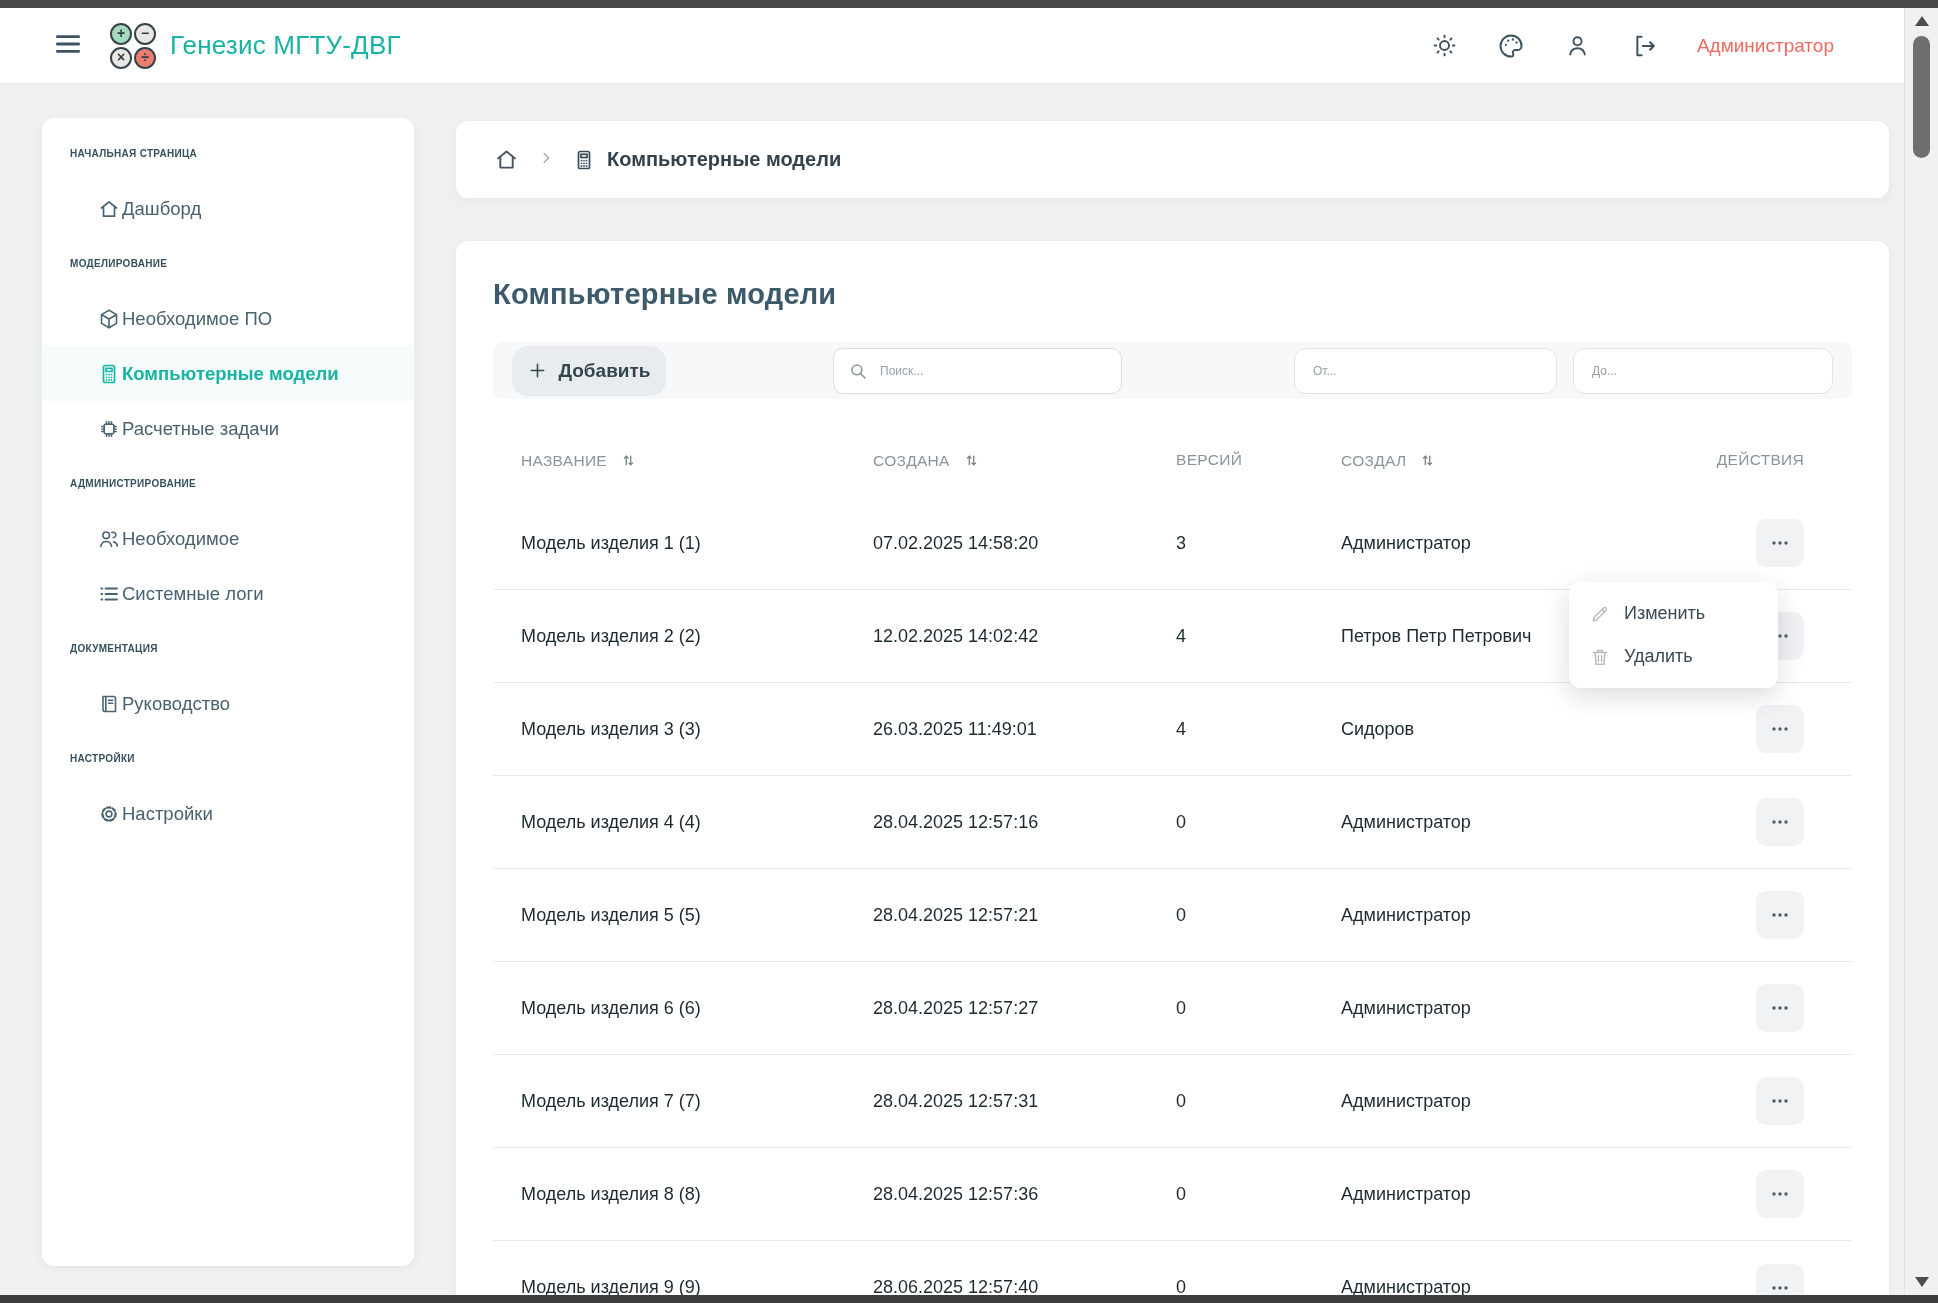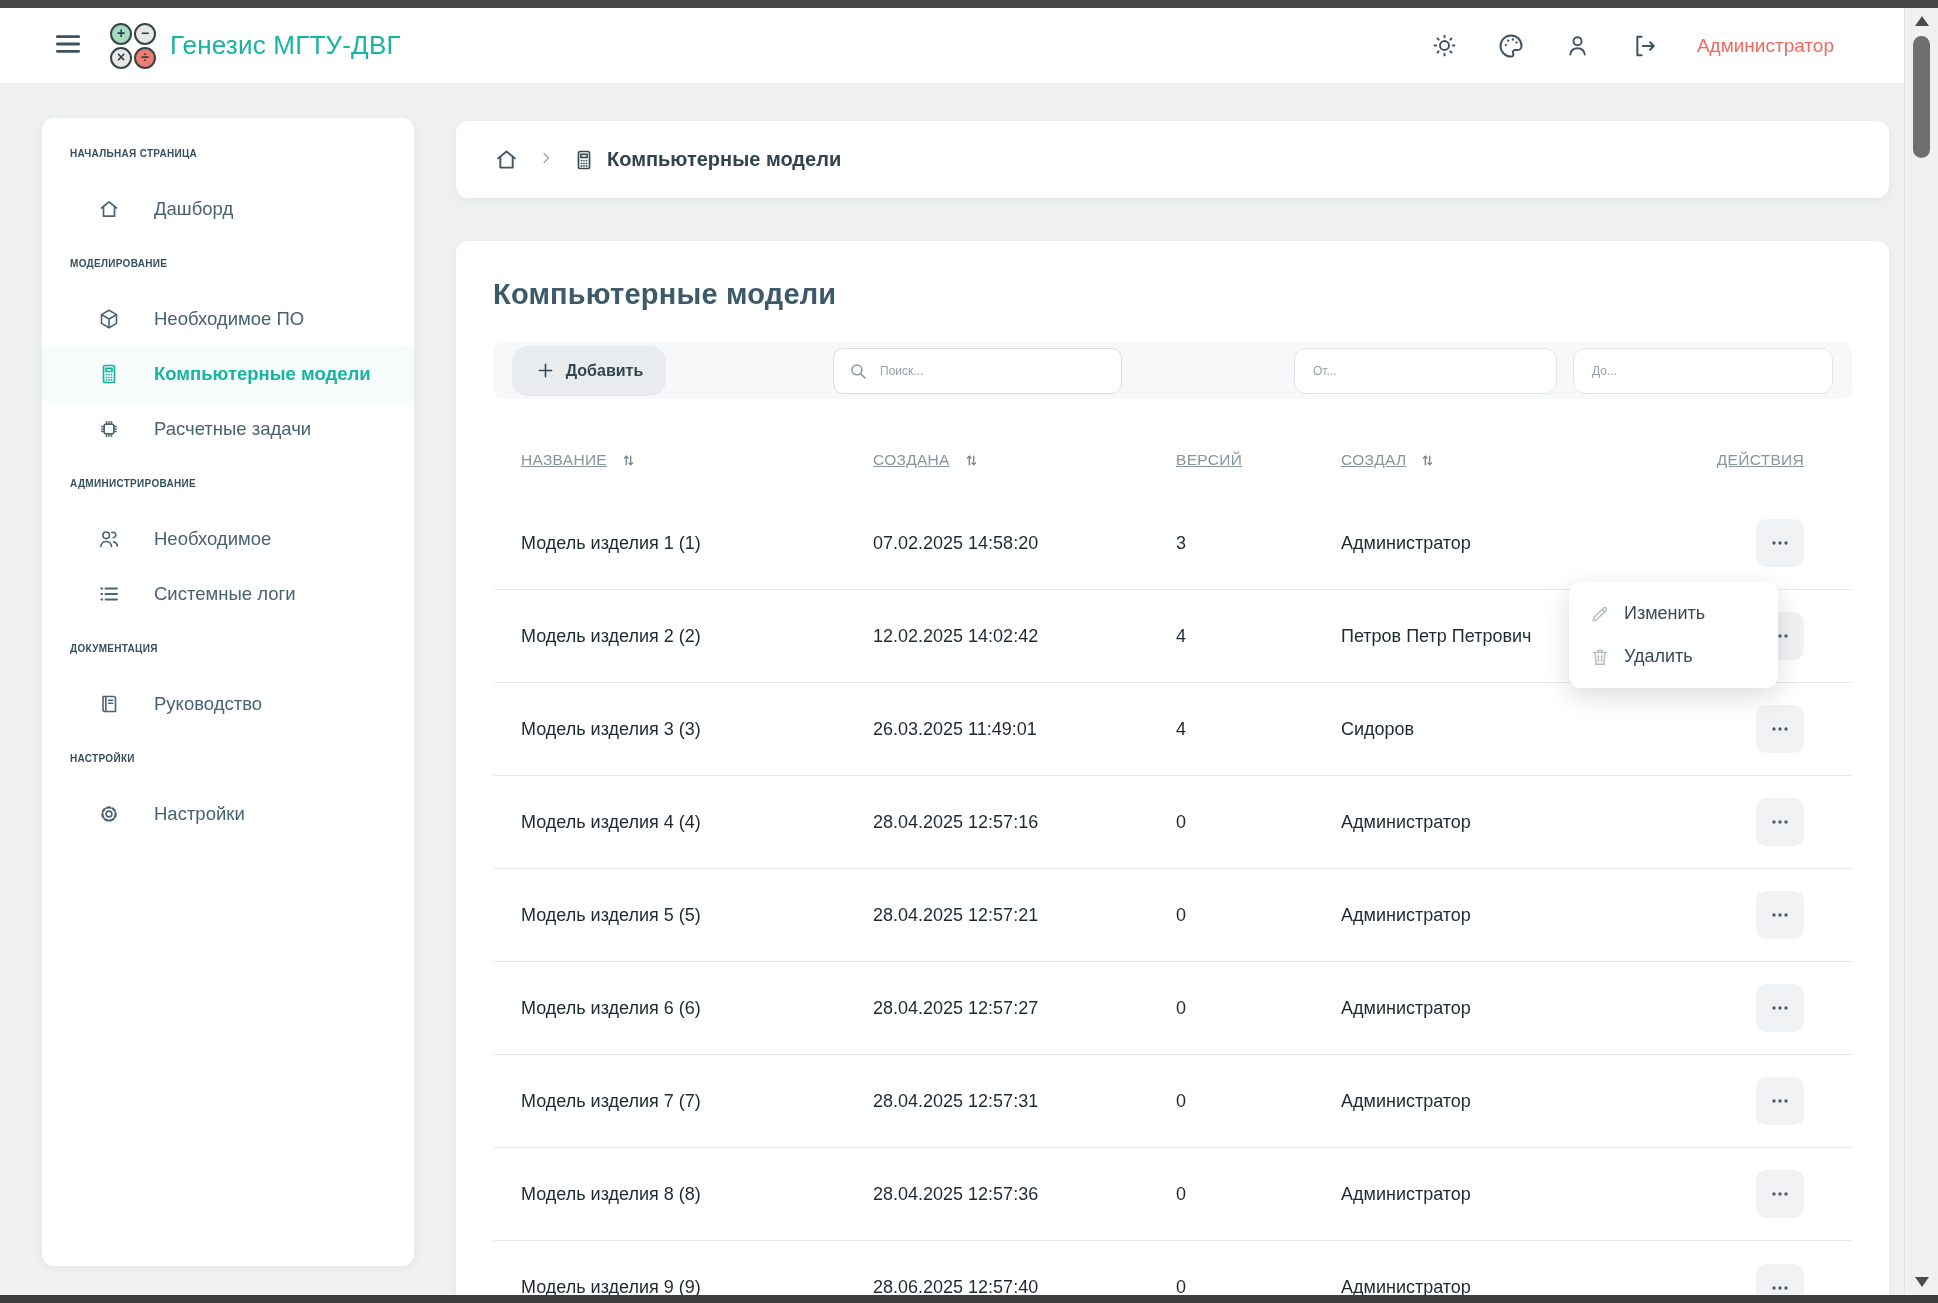--- a/index.html
+++ b/index.html
@@ -35,21 +35,21 @@
   .app-title { font-size:26px; color:#17b3a3; letter-spacing:.2px; }
   .topbar-right { margin-left:auto; display:flex; align-items:center; gap:39px; }
   .top-icon-btn { background:none; border:none; cursor:pointer; color:#3d5260; display:flex; }
   .role-label { font-size:19px; color:#f0695f; }
 
   
   .sidebar { position:absolute; left:42px; top:118px; width:372px; height:1148px; background:#fff;
     border-radius:12px; box-shadow:0 2px 8px rgba(44,62,76,.06); padding-top:8px; overflow:hidden; }
   .sec-label { height:55px; display:flex; align-items:center; padding-left:28px;
     font-size:10px; font-weight:bold; color:#35505f; letter-spacing:.3px; }
-  .side-item { height:55px; display:flex; align-items:center; gap:33px; padding-left:55px;
+  .side-item { height:55px; display:flex; align-items:center; gap:1px; padding-left:55px;
     font-size:18.5px; color:#49626f; cursor:pointer; }
   .side-item .icon { color:#4a6472; }
   .side-item.active { color:#17b3a3; font-weight:bold; background:rgba(23,179,163,.04); }
   .side-item.active .icon { color:#17b3a3; }
 
   
   .crumb-card { position:absolute; left:456px; top:121px; width:1433px; height:77px; background:#fff;
     border-radius:12px; box-shadow:0 2px 8px rgba(44,62,76,.05);
     display:flex; align-items:center; gap:17px; padding:0 37px; }
   .crumb-home { color:#44555f; display:flex; background:none; border:none; cursor:pointer; }
@@ -59,37 +59,37 @@
 
   
   .content-card { position:absolute; left:456px; top:241px; width:1433px; height:1100px; background:#fff;
     border-radius:12px; box-shadow:0 2px 8px rgba(44,62,76,.05); padding:37px 37px 0 37px; }
   .page-title { font-size:29px; font-weight:bold; color:#3d5a6b; letter-spacing:.2px; }
 
   .toolbar { margin-top:31px; height:57px; background:#f7f8f9; border-radius:10px;
     display:flex; align-items:center; padding:0 19px; }
   .btn-add { width:154px; height:50px; background:#e9ecee; border:none; border-radius:16px; cursor:pointer;
     display:flex; align-items:center; justify-content:center; gap:10px;
-    font-family:inherit; font-size:16px; font-weight:bold; color:#33454f; }
+    font-family:inherit; font-size:19px; font-weight:bold; color:#33454f; }
   .btn-add .icon { color:#33454f; }
   .tb-input { height:46px; background:#fff; font-family:inherit; font-size:12px; color:#444;
     outline:none; }
   .tb-input::placeholder { color:#97a1a8; }
   .search-wrap { position:relative; margin-left:167px; }
   .search-wrap .icon { position:absolute; left:14px; top:12px; color:#8d979e; }
   .input-search { width:289px; border:1.5px solid #d9dde0; border-radius:10px; padding:0 14px 0 46px; }
   .input-from { width:263px; margin-left:auto; border:1.5px solid #e2e5e8; border-radius:12px; padding:0 18px; }
   .input-to   { width:260px; margin-left:16px;   border:1.5px solid #e2e5e8; border-radius:12px; padding:0 18px; }
 
   
   .table { margin-top:24px; }
   .trow { display:grid; grid-template-columns:352px 303px 165px 1fr 110px; align-items:center;
     padding:0 48px 0 28px; }
   .trow.head { height:74px; color:#8a949c; font-size:15.5px; letter-spacing:.3px; }
-  .head-cell { display:flex; align-items:flex-start; gap:12px;text-decoration:underline; }
+  .head-cell { display:flex; align-items:flex-end; gap:12px; }
   .head-cell .icon { color:#757f87; }
   .head-cell.actions { justify-content:flex-end; }
   .trow.data { height:93px; border-bottom:1px solid #e7e9eb; font-size:18px; color:#1d2a31; }
   .trow.data:last-child { border-bottom:none; }
   .cell-actions { display:flex; justify-content:flex-end; }
   .btn-dots { width:48px; height:48px; background:#f1f2f4; border:none; border-radius:10px; cursor:pointer;
     display:flex; align-items:center; justify-content:center; color:#4e5e68; }
 
   
   .context-menu { position:absolute; left:1569px; top:582px; width:209px; background:#fff; border-radius:12px;

